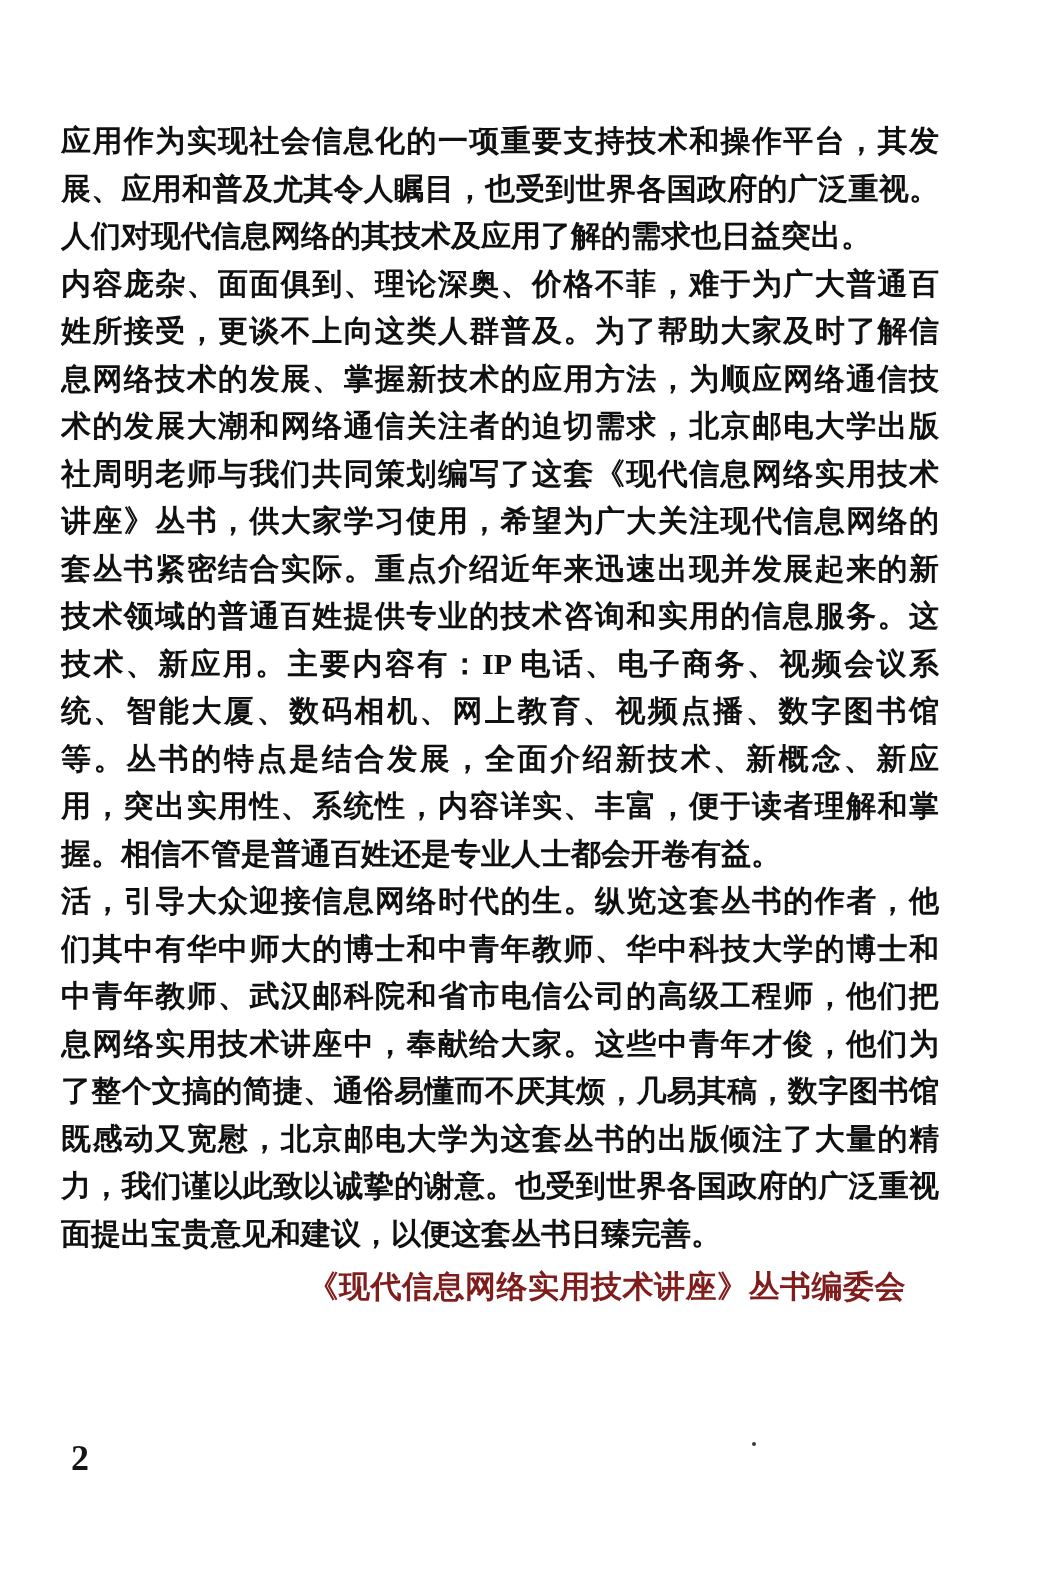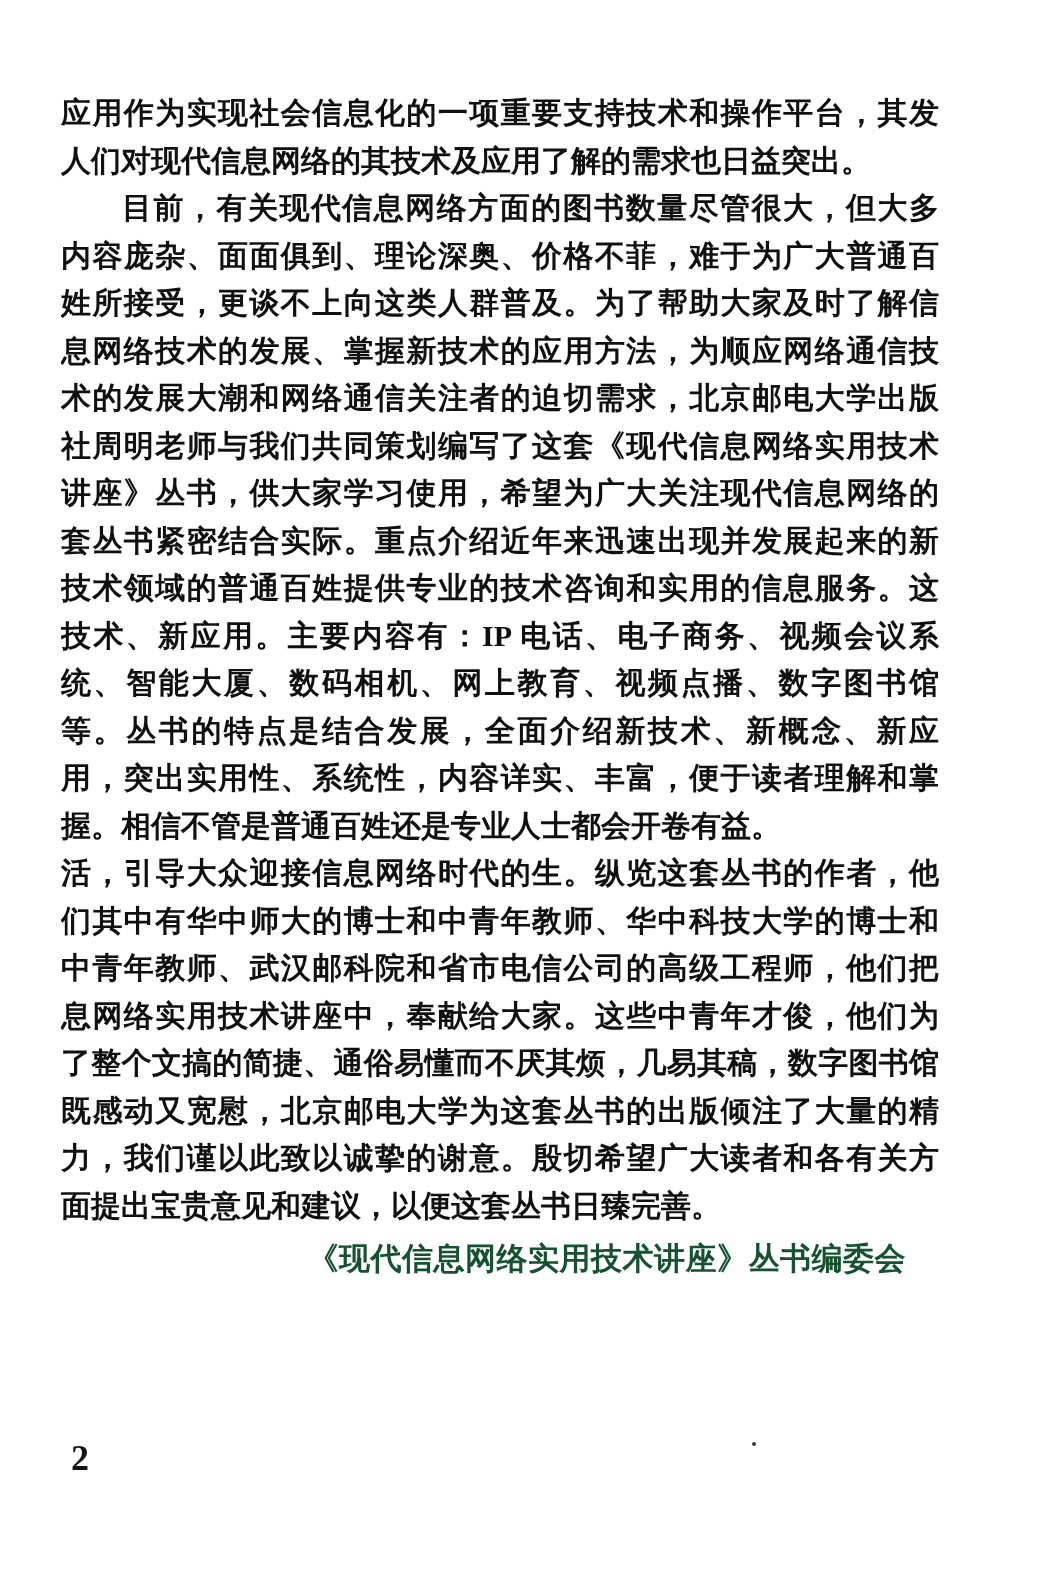--- a/index.html
+++ b/index.html
@@ -12,21 +12,21 @@
     width: 1038px;
     height: 1571px;
     background: #ffffff;
     overflow: hidden;
     font-family: "Liberation Serif", "DejaVu Serif", serif;
     color: #101010;
   }
   .textblock {
     position: absolute;
     left: 61px;
-    top: 89px;
+    top: 117px;
     width: 878px;
   }
   .bl {
     font-size: 30px;
     line-height: 47.5px;
     height: 47.5px;
     font-weight: 600;
     text-align: justify;
     text-align-last: justify;
     text-justify: inter-character;
@@ -43,21 +43,21 @@
     text-indent: 61px;
   }
   .sig {
     margin-top: 9px;
     padding-right: 33px;
     font-size: 31px;
     line-height: 42px;
     font-weight: 700;
     text-align: right;
     letter-spacing: 0.5px;
-    color: #14532d;
+    color: #7f1d1d;
   }
   .pagenum {
     position: absolute;
     left: 71px;
     top: 1438px;
     font-size: 36px;
     line-height: 40px;
     font-weight: 600;
     color: #141414;
   }
@@ -70,40 +70,40 @@
     background: #3a3a3a;
     border-radius: 50%;
   }
 </style>
 </head>
 <body>
 
 <div class="page">
   <div class="textblock">
     <div class="bl">应用作为实现社会信息化的一项重要支持技术和操作平台，其发</div>
+    <div class="bl">展、应用和普及尤其令人瞩目，也受到世界各国政府的广泛重视。</div>
     <div class="bl end">人们对现代信息网络的其技术及应用了解的需求也日益突出。</div>
-    <div class="bl ind">目前，有关现代信息网络方面的图书数量尽管很大，但大多</div>
     <div class="bl">内容庞杂、面面俱到、理论深奥、价格不菲，难于为广大普通百</div>
     <div class="bl">姓所接受，更谈不上向这类人群普及。为了帮助大家及时了解信</div>
     <div class="bl">息网络技术的发展、掌握新技术的应用方法，为顺应网络通信技</div>
     <div class="bl">术的发展大潮和网络通信关注者的迫切需求，北京邮电大学出版</div>
     <div class="bl">社周明老师与我们共同策划编写了这套《现代信息网络实用技术</div>
     <div class="bl">讲座》丛书，供大家学习使用，希望为广大关注现代信息网络的</div>
     <div class="bl">套丛书紧密结合实际。重点介绍近年来迅速出现并发展起来的新</div>
     <div class="bl">技术领域的普通百姓提供专业的技术咨询和实用的信息服务。这</div>
     <div class="bl">技术、新应用。主要内容有：IP 电话、电子商务、视频会议系</div>
     <div class="bl">统、智能大厦、数码相机、网上教育、视频点播、数字图书馆</div>
     <div class="bl">等。丛书的特点是结合发展，全面介绍新技术、新概念、新应</div>
     <div class="bl">用，突出实用性、系统性，内容详实、丰富，便于读者理解和掌</div>
     <div class="bl end">握。相信不管是普通百姓还是专业人士都会开卷有益。</div>
     <div class="bl">活，引导大众迎接信息网络时代的生。纵览这套丛书的作者，他</div>
     <div class="bl">们其中有华中师大的博士和中青年教师、华中科技大学的博士和</div>
     <div class="bl">中青年教师、武汉邮科院和省市电信公司的高级工程师，他们把</div>
     <div class="bl">息网络实用技术讲座中，奉献给大家。这些中青年才俊，他们为</div>
     <div class="bl">了整个文搞的简捷、通俗易懂而不厌其烦，几易其稿，数字图书馆</div>
     <div class="bl">既感动又宽慰，北京邮电大学为这套丛书的出版倾注了大量的精</div>
-    <div class="bl">力，我们谨以此致以诚挚的谢意。殷切希望广大读者和各有关方</div>
+    <div class="bl">力，我们谨以此致以诚挚的谢意。也受到世界各国政府的广泛重视</div>
     <div class="bl end">面提出宝贵意见和建议，以便这套丛书日臻完善。</div>
     <div class="sig">《现代信息网络实用技术讲座》丛书编委会</div>
   </div>
   <div class="pagenum">2</div>
   <div class="speck"></div>
 </div>
 
 </body></html>

